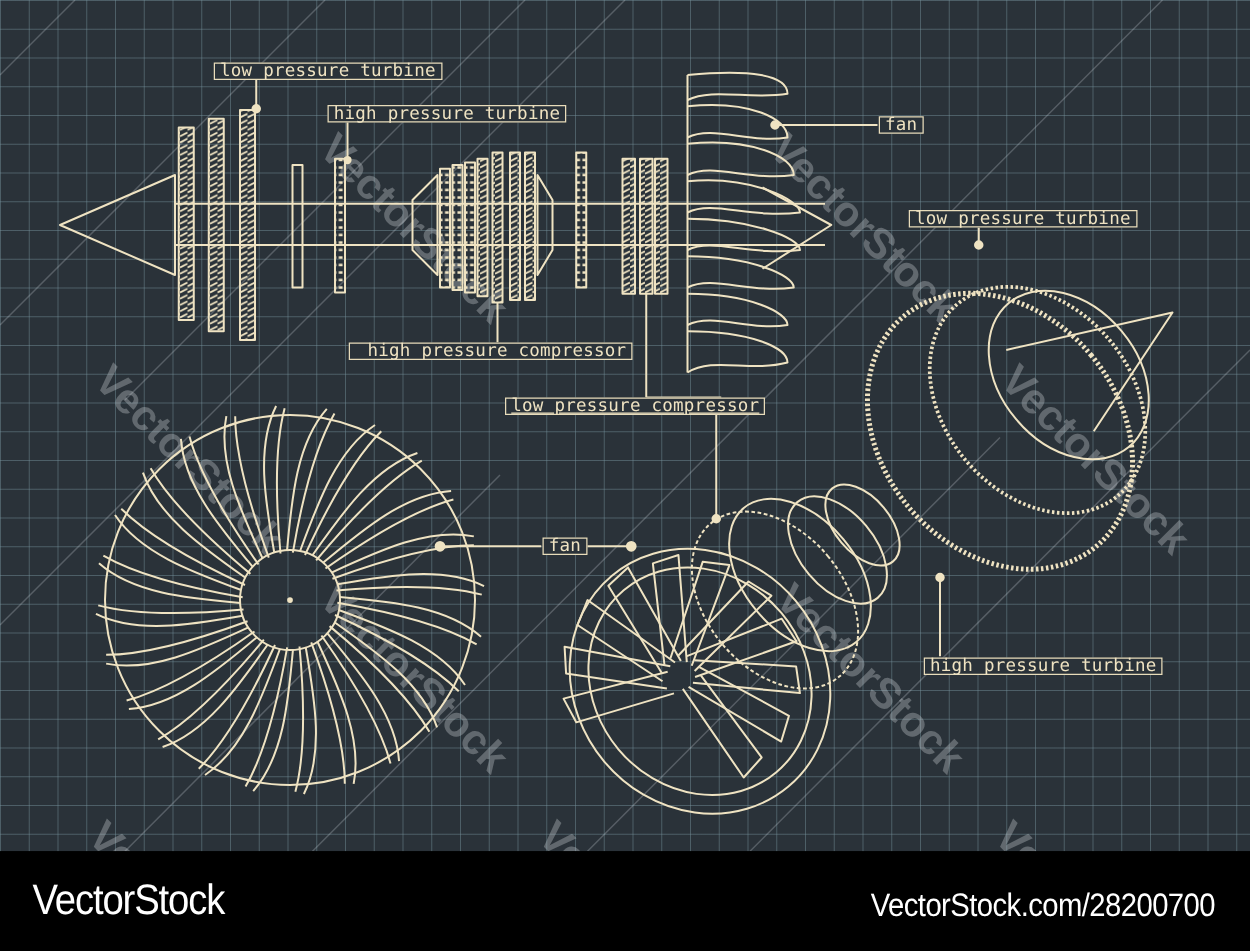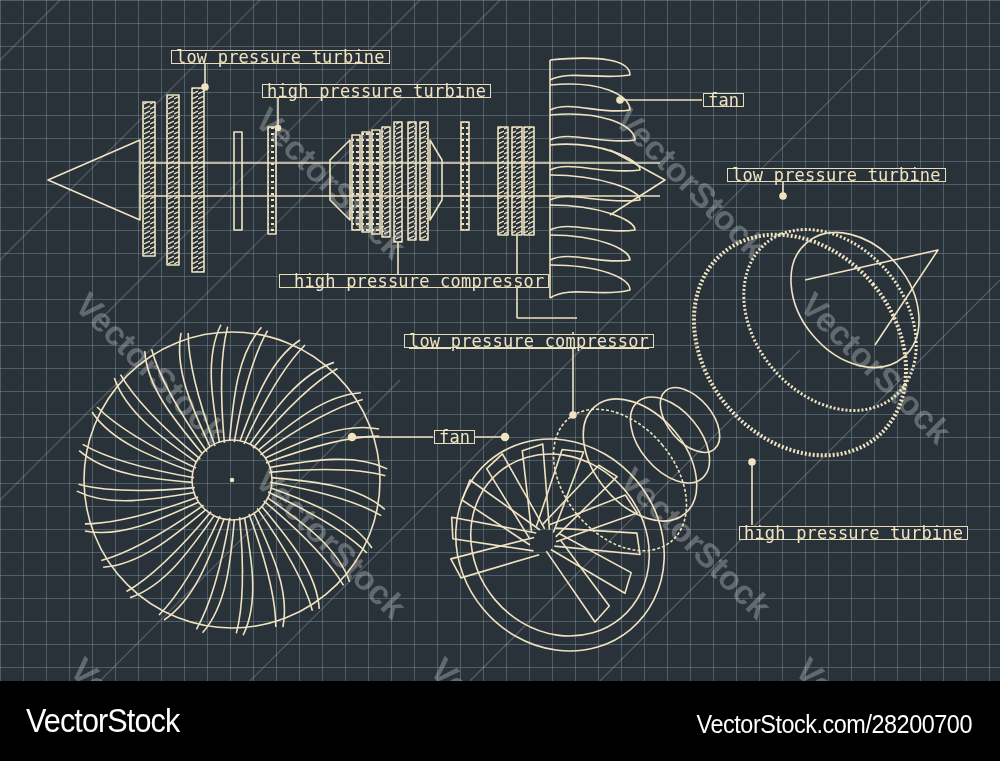--- a/index.html
+++ b/index.html
@@ -10,21 +10,21 @@
     background-image:
       linear-gradient(to right, rgba(120,150,160,0.45) 1px, transparent 1px),
       linear-gradient(to bottom, rgba(120,150,160,0.45) 1px, transparent 1px);
     background-size:23px 23px;
     background-position:0 0;
     overflow:hidden;
   }
   svg.art { position:absolute; left:0; top:0; }
   .label {
     position:absolute; border:1.5px solid #e8dcba; color:#efe3c2;
-    font-family:"DejaVu Sans Mono", monospace; font-size:17px; line-height:12px;
+    font-family:"DejaVu Sans Mono", monospace; font-size:14px; line-height:12px;
     padding:0 4px; background:#2a3239; white-space:nowrap; letter-spacing:0.2px;
   }
   .wm {
     position:absolute; color:rgba(200,205,210,0.35); font-family:"Liberation Sans", sans-serif;
     font-size:34px; font-weight:bold; transform:rotate(45deg); transform-origin:left top; white-space:nowrap;
   }
   #footer { position:absolute; left:0; top:681px; width:1000px; height:80px; background:#000; }
   .brand { position:absolute; left:26px; top:20px; color:#fff; font-family:"Liberation Sans", sans-serif; font-size:34px; letter-spacing:-1px; transform:scaleX(0.9); transform-origin:left; }
   .url { position:absolute; right:28px; top:28px; color:#fff; font-family:"Liberation Sans", sans-serif; font-size:26px; letter-spacing:-0.5px; transform:scaleX(0.9); transform-origin:right; }
 </style>
@@ -184,21 +184,21 @@
       <line x1="783" y1="196" x2="783" y2="182"></line>
       <line x1="573" y1="332" x2="573" y2="415"></line>
       <line x1="752" y1="462" x2="752" y2="525"></line>
     </g>
   </svg>
 
   <div class="label" style="left:171px;top:50px;">low pressure turbine</div>
   <div class="label" style="left:262px;top:84px;">high pressure turbine</div>
   <div class="label" style="left:703px;top:93px;">fan</div>
   <div class="label" style="left:279px;top:274px;padding-left:14px;">high pressure compressor</div>
-  <div class="label" style="left:404px;top:334px;text-decoration:underline;">low pressure compressor</div>
+  <div class="label" style="left:404px;top:318px;text-decoration:underline;">low pressure compressor</div>
   <div class="label" style="left:434px;top:430px;">fan</div>
   <div class="label" style="left:727px;top:168px;">low pressure turbine</div>
   <div class="label" style="left:739px;top:526px;">high pressure turbine</div>
 </div>
 
 <div id="footer">
   <div class="brand">VectorStock</div>
   <div class="url">VectorStock.com/28200700</div>
 </div>
 

